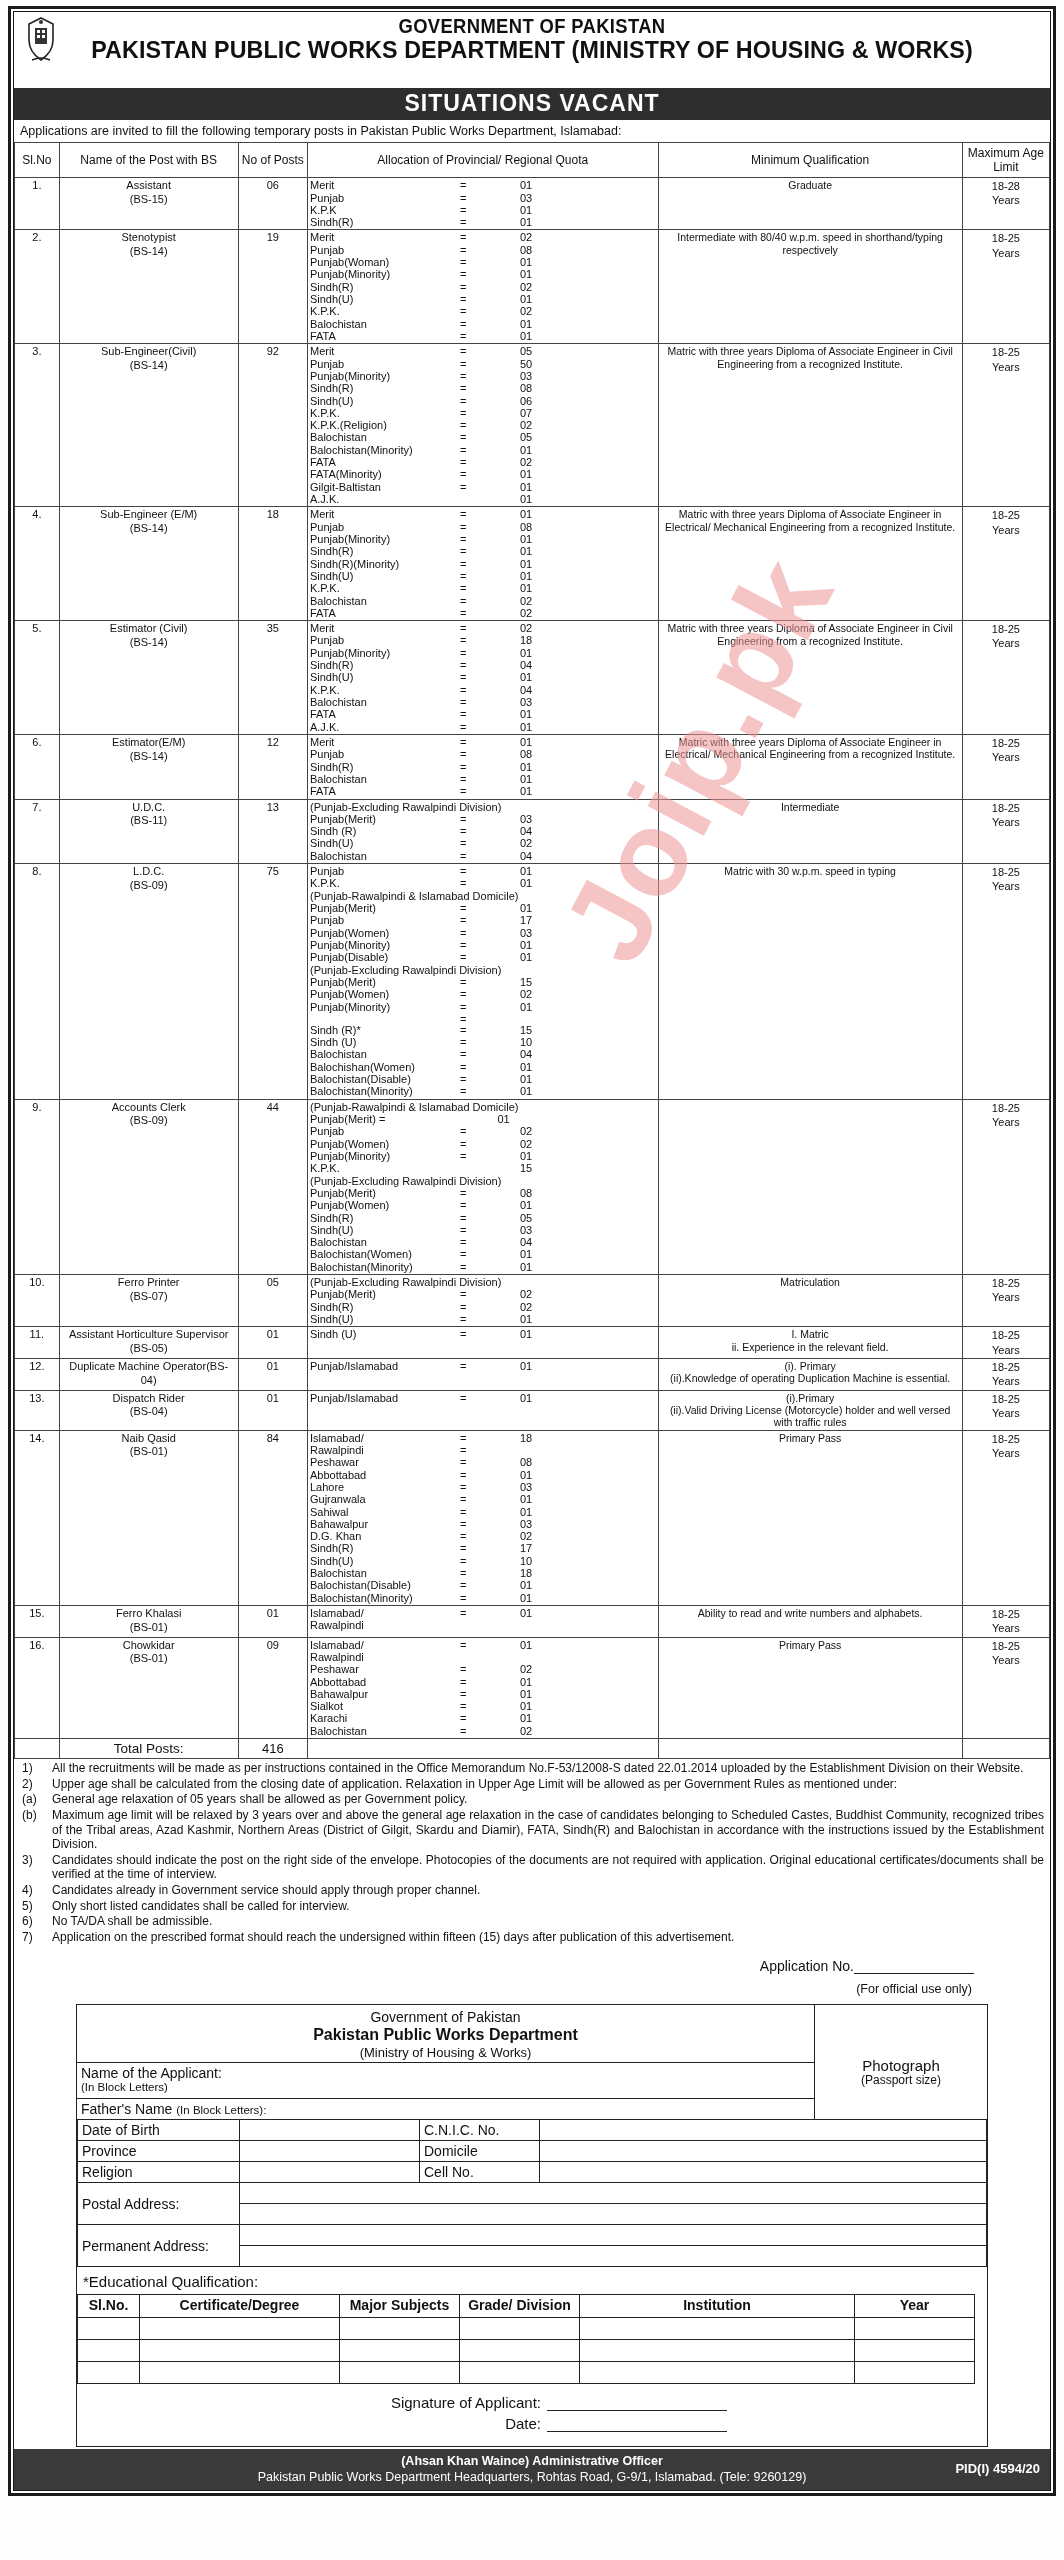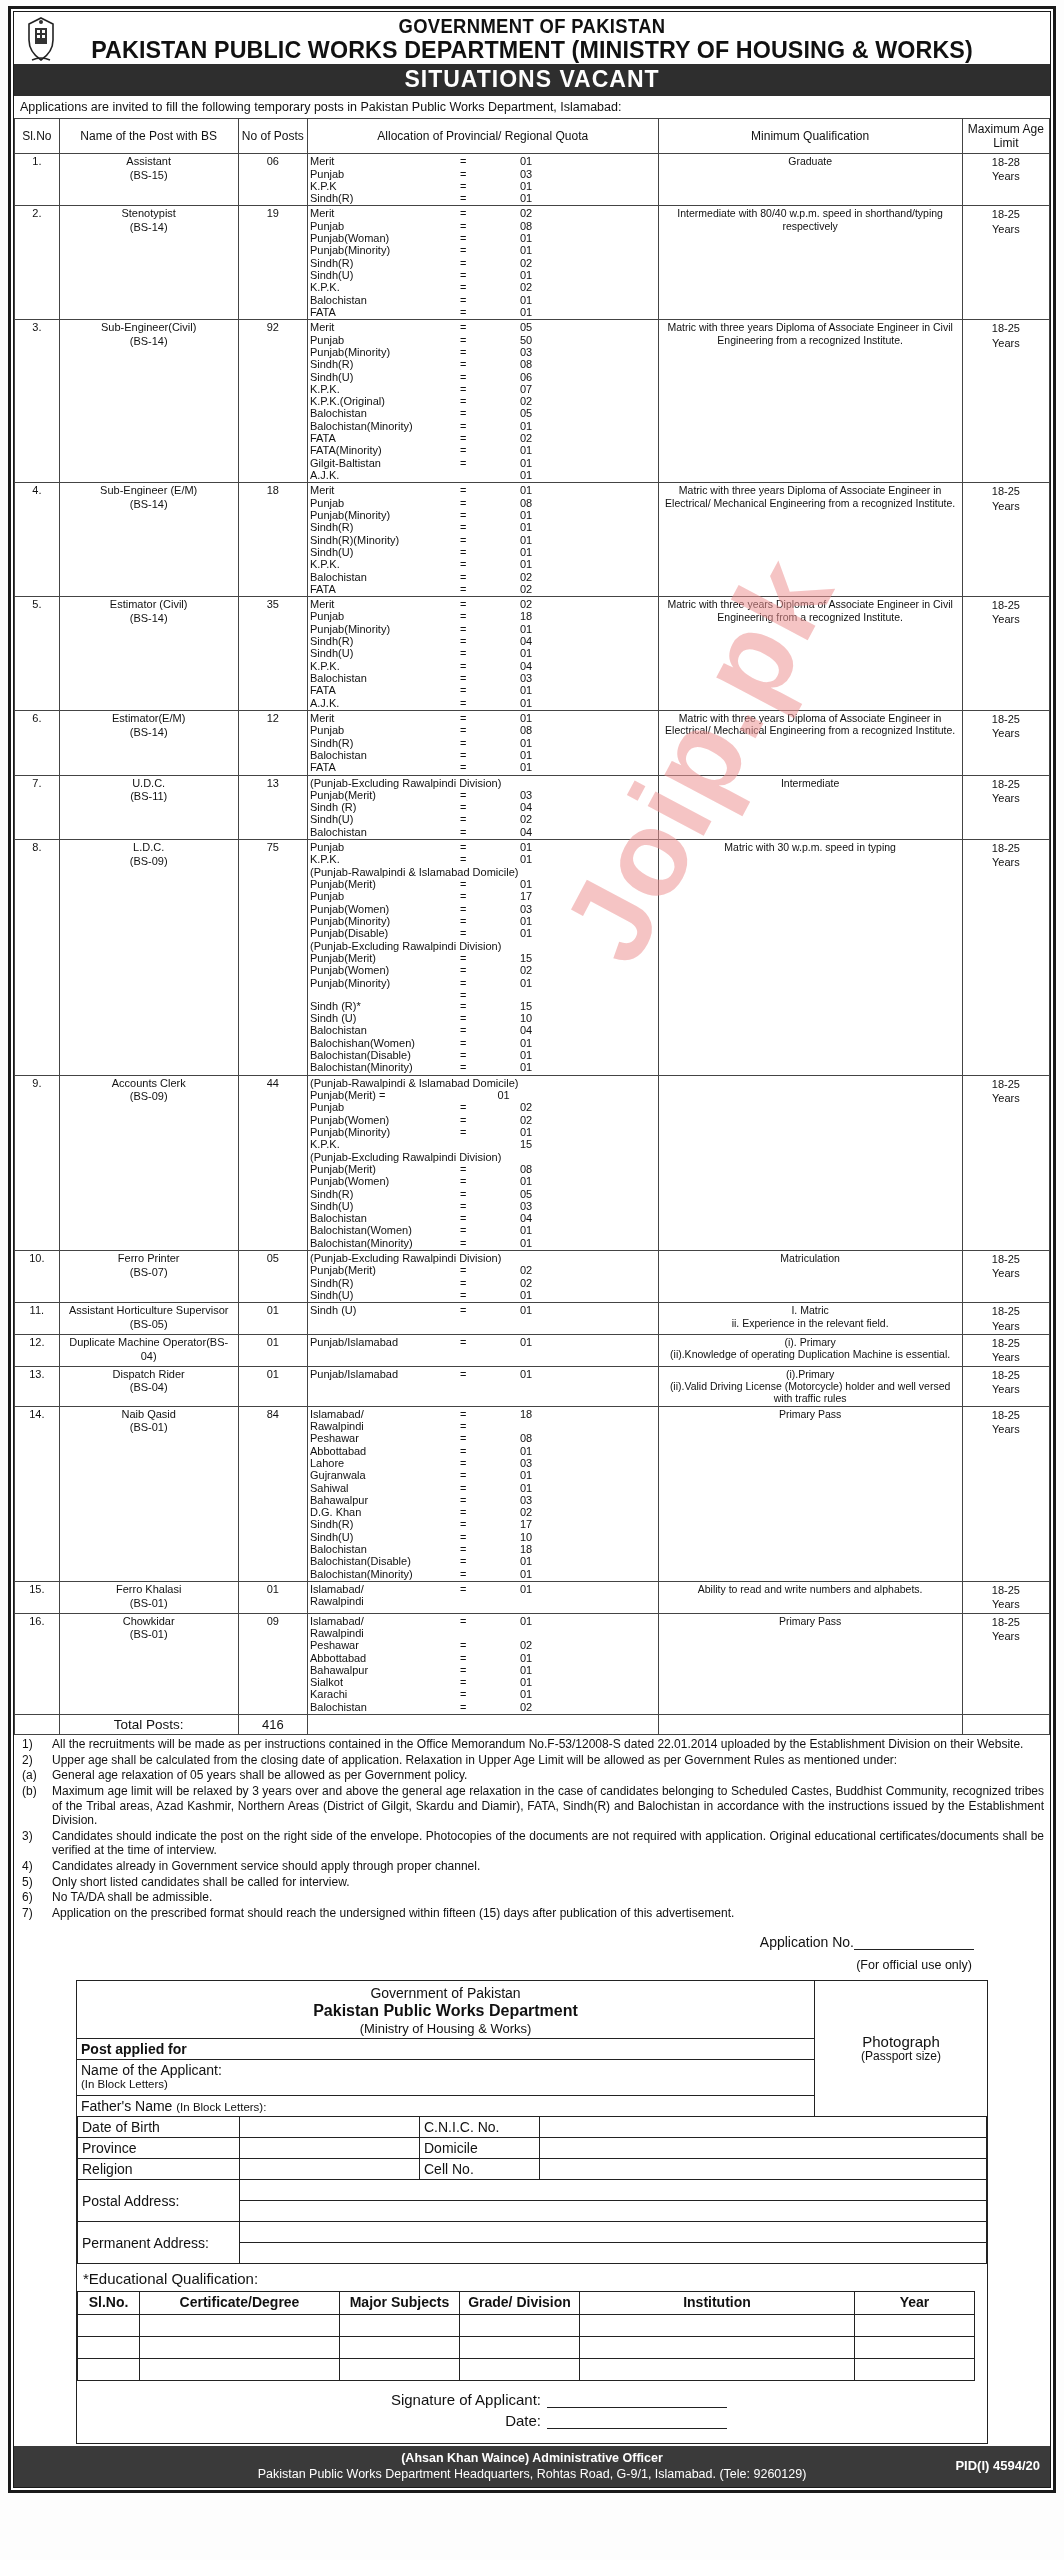--- a/index.html
+++ b/index.html
@@ -57,20 +57,21 @@
   }
   .banner {
     background: #2e2e2e;
     color: #fff;
     text-align: center;
     font-weight: bold;
     font-size: 23px;
     letter-spacing: 1px;
     padding: 2px 0 3px 0;
     transform: none;
+    margin-top: 24px;
   }
   .invite {
     font-size: 12.5px;
     padding: 4px 0 4px 6px;
   }
 
   
   table.posts {
     width: 100%;
     border-collapse: collapse;
@@ -418,21 +419,21 @@
                     <span class="lbl">Sindh(U)</span>
                     <span class="eq">=</span>
                     <span class="val">06</span>
                   </div>
                   <div class="quota-row">
                     <span class="lbl">K.P.K.</span>
                     <span class="eq">=</span>
                     <span class="val">07</span>
                   </div>
                   <div class="quota-row">
-                    <span class="lbl">K.P.K.(Original)</span>
+                    <span class="lbl">K.P.K.(Religion)</span>
                     <span class="eq">=</span>
                     <span class="val">02</span>
                   </div>
                   <div class="quota-row">
                     <span class="lbl">Balochistan</span>
                     <span class="eq">=</span>
                     <span class="val">05</span>
                   </div>
                   <div class="quota-row">
                     <span class="lbl">Balochistan(Minority)</span>
@@ -1236,23 +1237,20 @@
     <div class="official">(For official use only)</div>
 
     <div class="formbox">
       <div class="toprow">
         <div class="leftcol">
           <div class="fhead">
             <div class="l1">Government of Pakistan</div>
             <div class="l2">Pakistan Public Works Department</div>
             <div class="l3">(Ministry of Housing &amp; Works)</div>
           </div>
-          <div class="frow bold">
-            <span>Post applied for</span>
-          </div>
           <div class="frow applicant-row">
             <span>Name of the Applicant:</span>
             <div class="small">(In Block Letters)</div>
           </div>
           <div class="frow">
             <span>Father's Name</span>
             <span class="small">(In Block Letters):</span>
           </div>
         </div>
         <div class="photocol">

